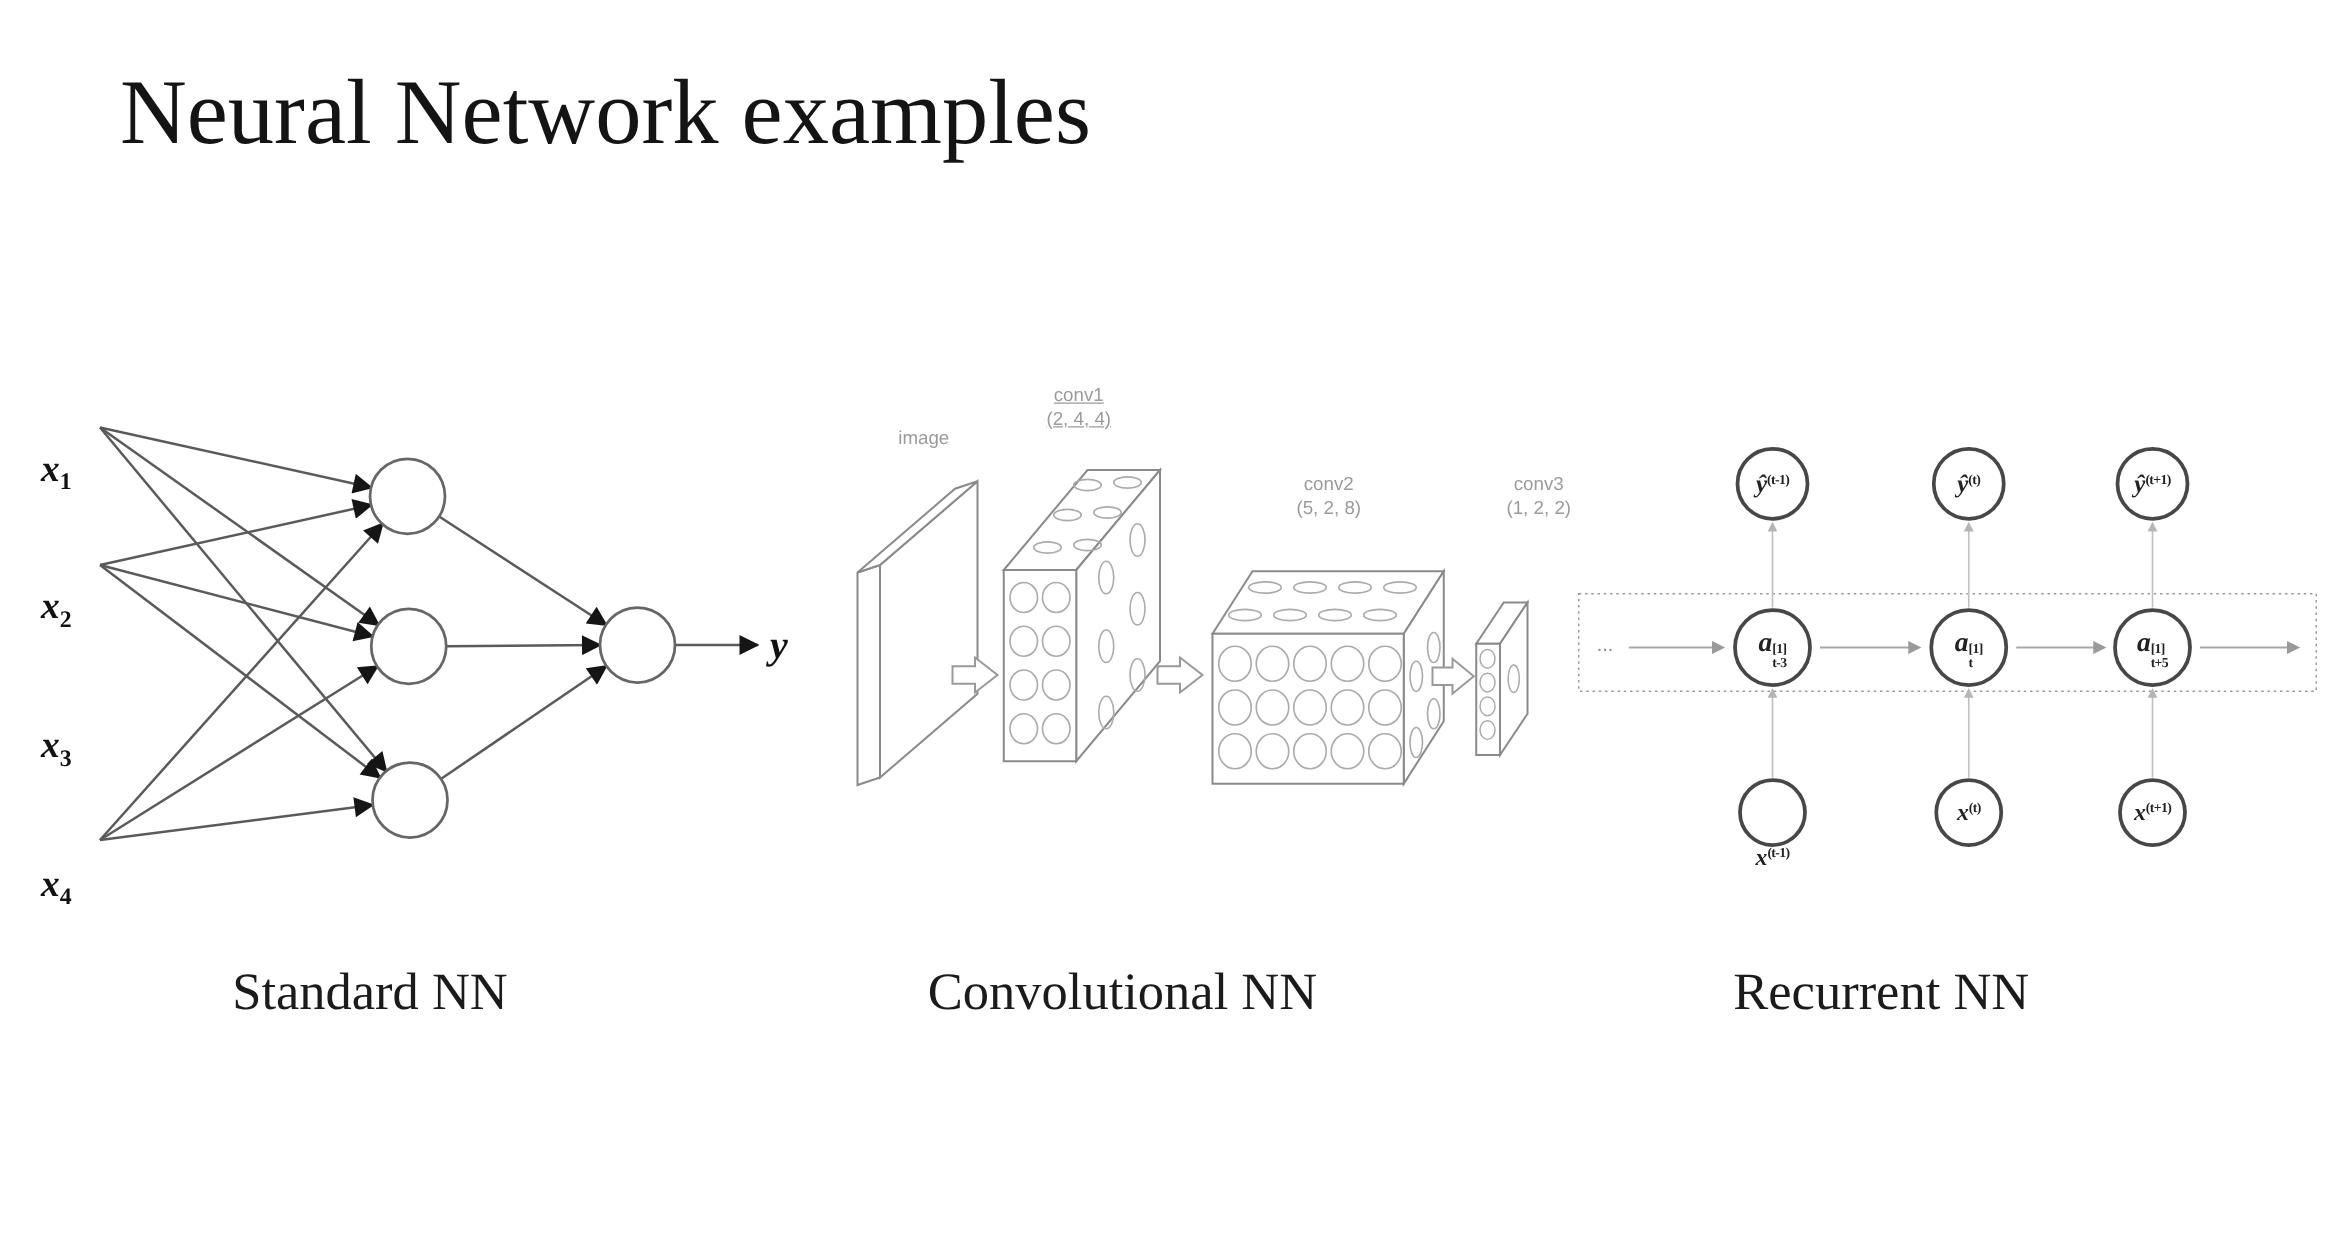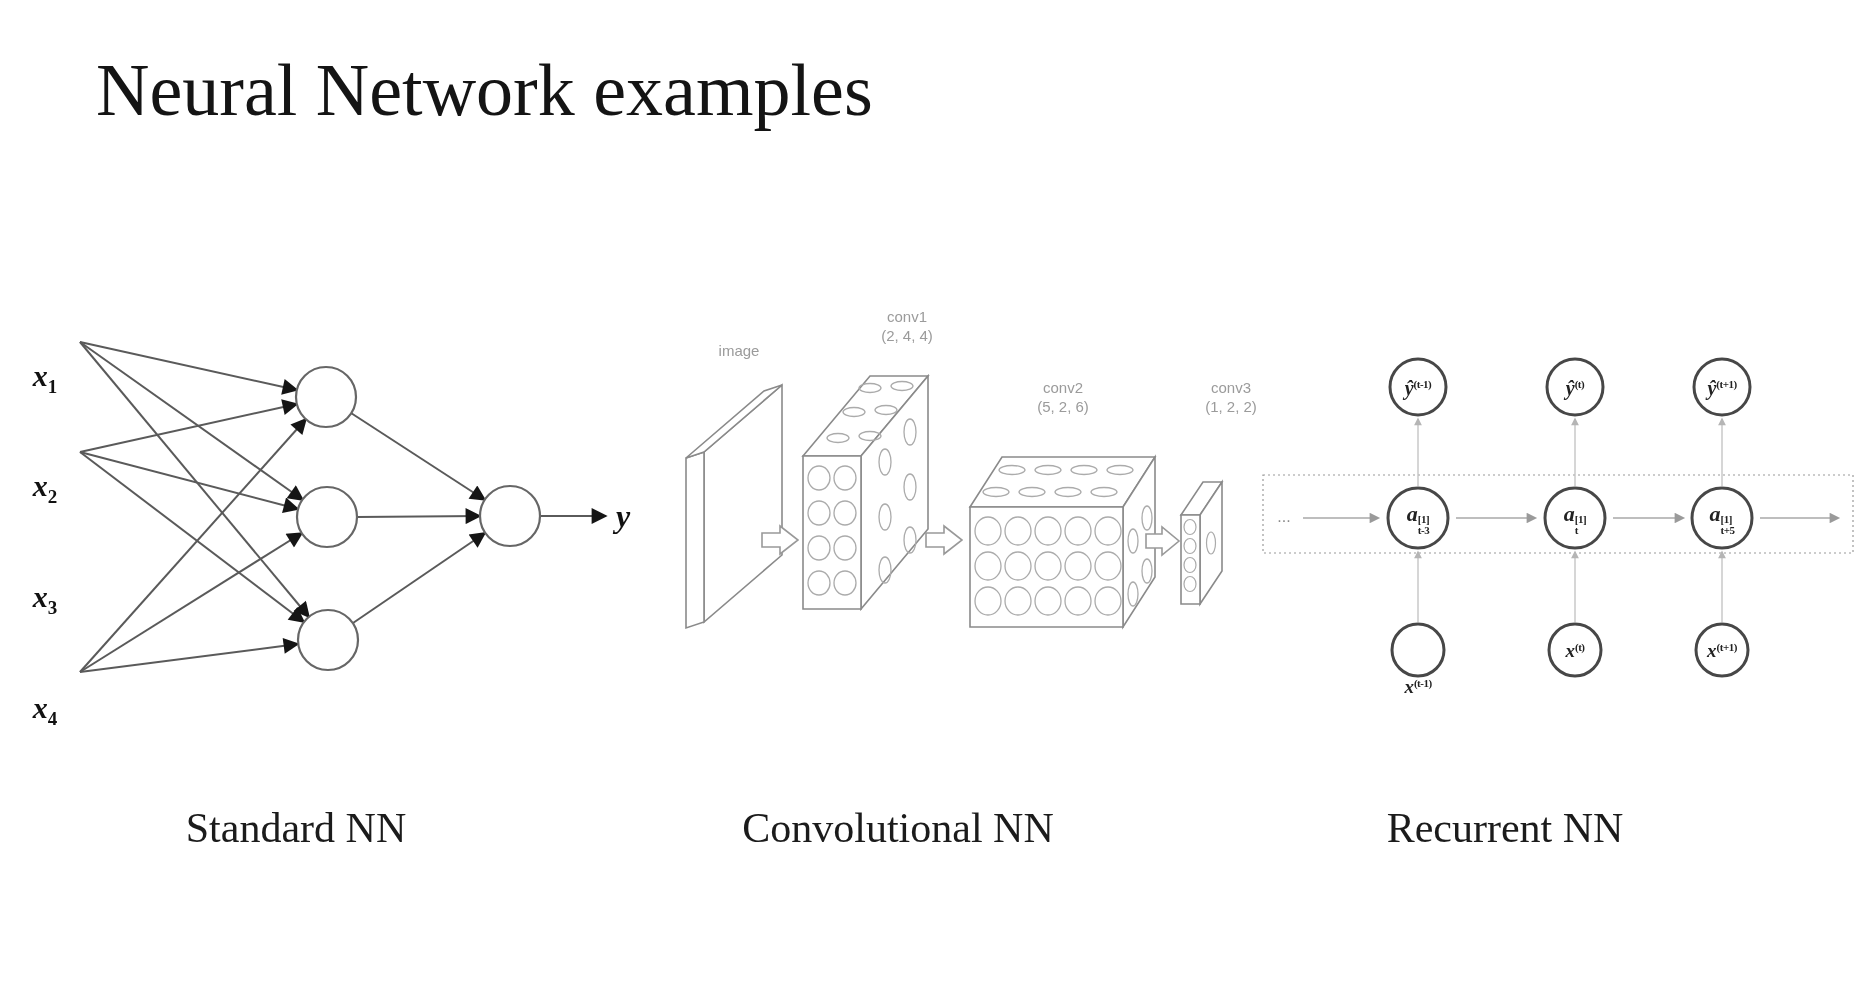--- a/index.html
+++ b/index.html
@@ -1,20 +1,20 @@
 <!DOCTYPE html>
 <html><head>
 <meta charset="utf-8">
 <style>
   html,body{margin:0;padding:0;background:#ffffff;}
   .stage{position:relative;width:1872px;height:902px;background:#ffffff;overflow:hidden;
          font-family:"Liberation Serif","DejaVu Serif",serif;}
   .stage svg{position:absolute;left:0;top:0;}
   .title{position:absolute;left:96px;top:48px;font-size:74px;color:#141414;white-space:nowrap;}
-  .cap{position:absolute;top:804px;transform:translateX(-50%);font-size:42px;color:#1b1b1b;white-space:nowrap;}
+  .cap{position:absolute;top:770px;transform:translateX(-50%);font-size:42px;color:#1b1b1b;white-space:nowrap;}
   .ilabel{position:absolute;transform:translate(-50%,-50%);font-size:30px;font-weight:bold;font-style:italic;color:#111;margin-top:36px;}
   .ilabel sub{font-size:19px;font-style:normal;}
   .olabel{position:absolute;transform:translate(0,-50%);font-size:32px;font-weight:bold;font-style:italic;color:#111;}
   .clabel{position:absolute;transform:translateX(-50%);text-align:center;
           font-family:"Liberation Sans","DejaVu Sans",sans-serif;font-size:15px;line-height:1.25;color:#9b9b9b;white-space:nowrap;}
   .nlabel{position:absolute;transform:translate(-50%,-50%);color:#222;white-space:nowrap;font-style:italic;}
   .ylab{font-size:20px;font-weight:bold;}
   .ylab sup,.xlab sup{font-size:11px;font-style:normal;vertical-align:0.55em;letter-spacing:-0.5px;}
   .xlab{font-size:19px;font-weight:bold;}
   .alab{font-size:22px;font-weight:bold;}
@@ -189,27 +189,27 @@
   <div class="ilabel" style="left:45px;top:342px;"><span>x</span><sub>1</sub></div>
   <div class="ilabel" style="left:45px;top:452px;"><span>x</span><sub>2</sub></div>
   <div class="ilabel" style="left:45px;top:563px;"><span>x</span><sub>3</sub></div>
   <div class="ilabel" style="left:45px;top:674px;"><span>x</span><sub>4</sub></div>
   <div class="olabel" style="left:616px;top:516px;">y</div>
 
   <div class="clabel" style="left:739px;top:342px;">
     <div>image</div>
     <div></div>
   </div>
-  <div class="clabel" style="left:907px;top:308px;">
+  <div class="clabel" style="left:863px;top:308px;text-decoration:underline;">
     <div>conv1</div>
     <div>(2, 4, 4)</div>
   </div>
   <div class="clabel" style="left:1063px;top:379px;">
     <div>conv2</div>
-    <div>(5, 2, 6)</div>
+    <div>(5, 2, 8)</div>
   </div>
   <div class="clabel" style="left:1203px;top:379px;margin-left:28px;">
     <div>conv3</div>
     <div>(1, 2, 2)</div>
   </div>
 
   <div class="ellip" style="left:1284px;top:517px;">...</div>
 
   <div class="nlabel ylab" style="left:1418px;top:388px;"><span>ŷ</span><sup>(t-1)</sup></div>
   <div class="nlabel ylab" style="left:1575px;top:388px;"><span>ŷ</span><sup>(t)</sup></div>

